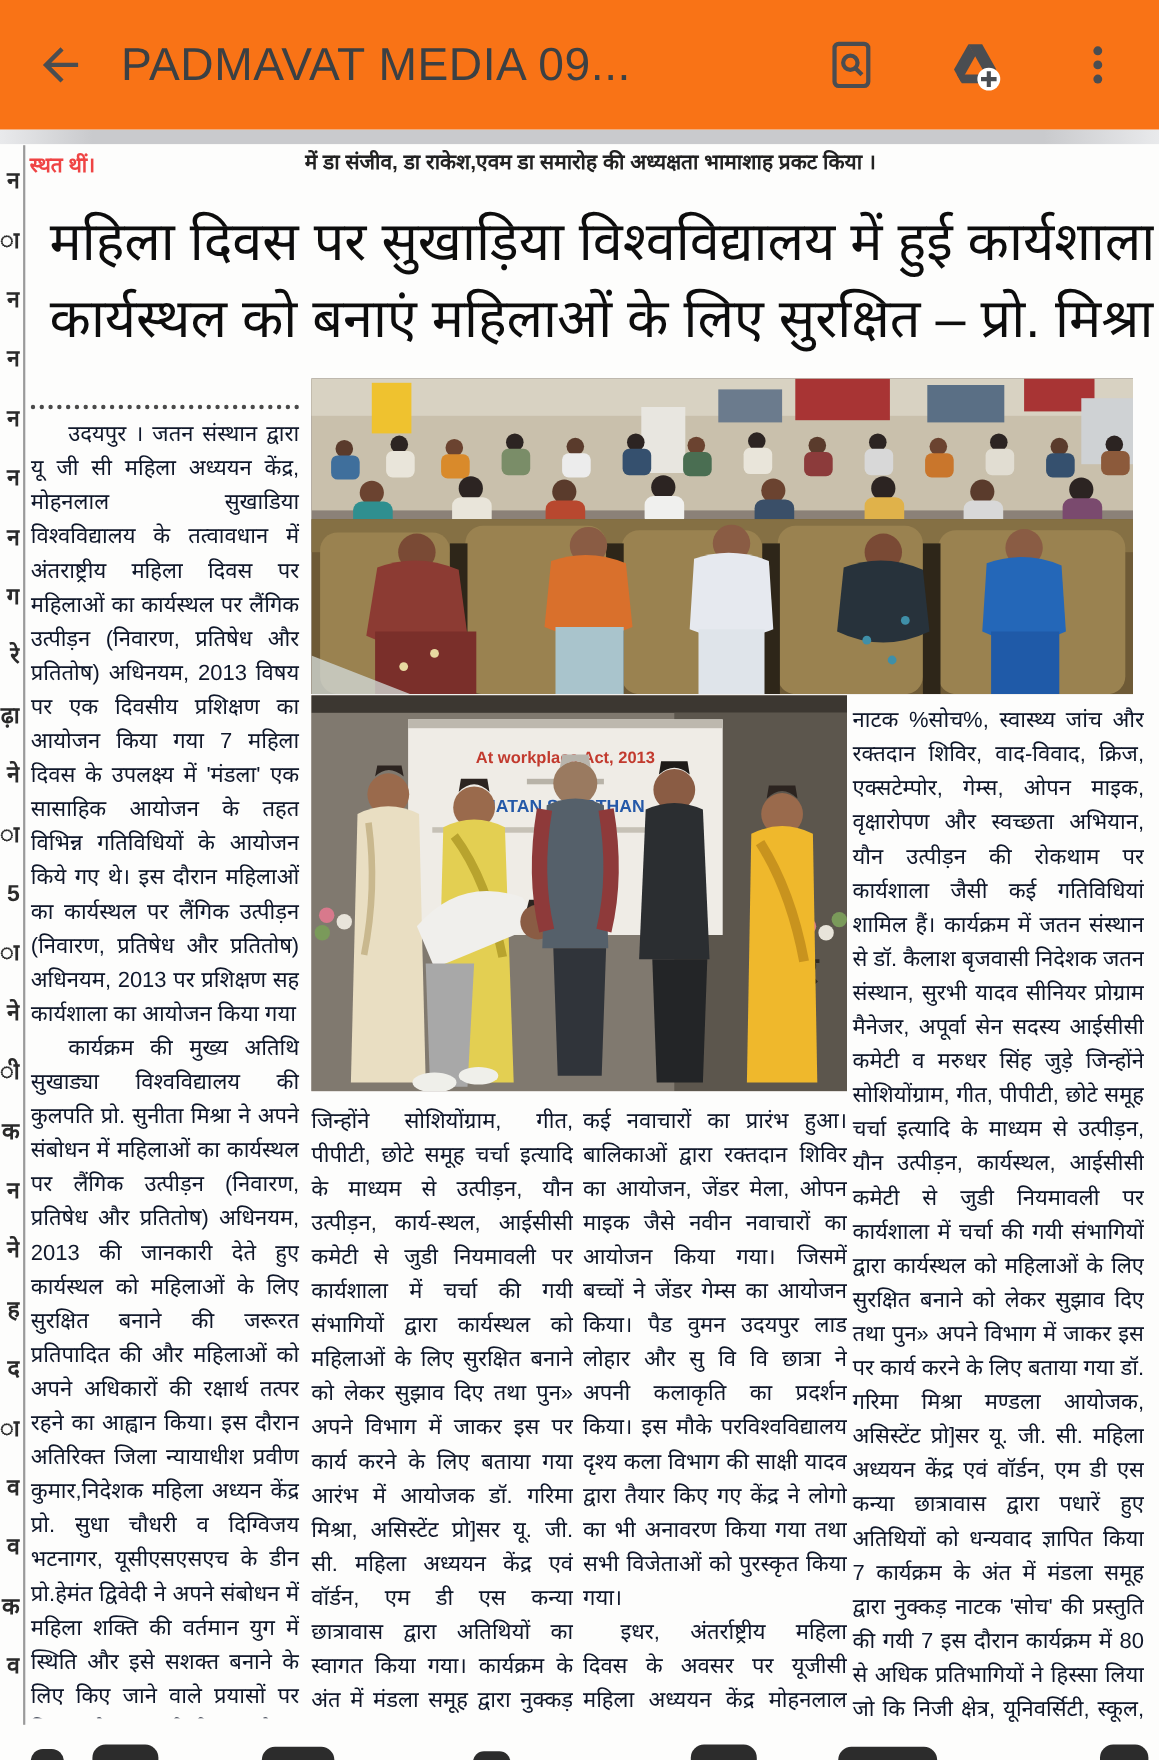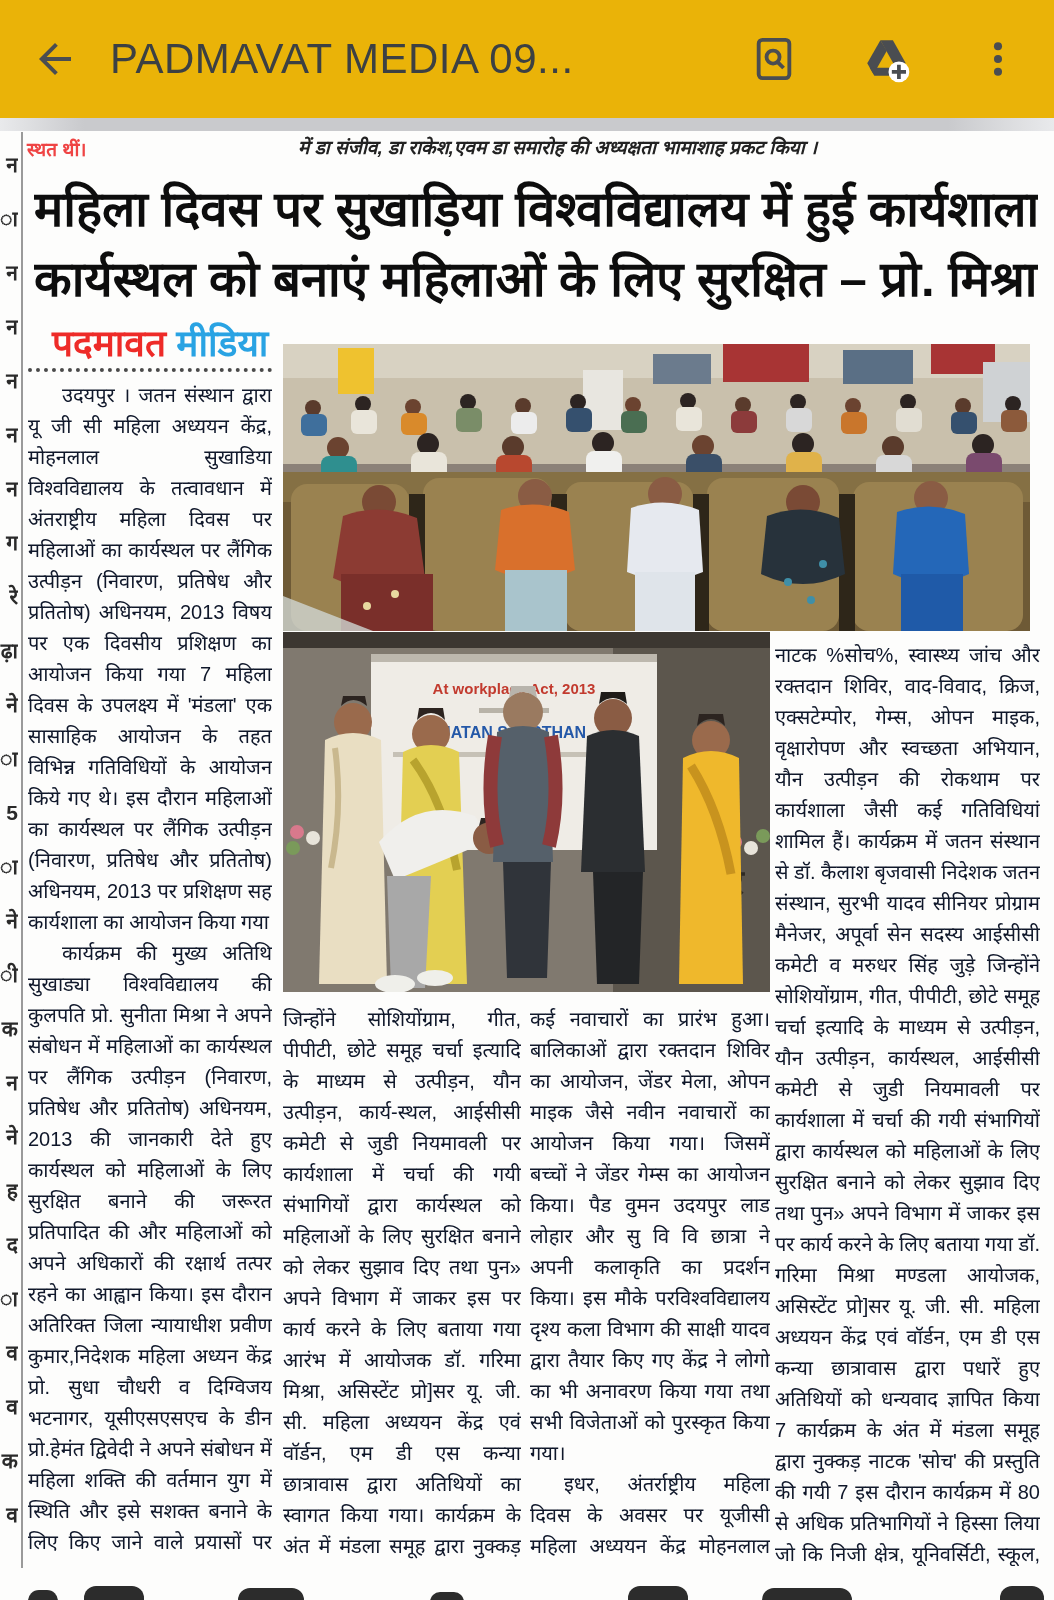--- a/index.html
+++ b/index.html
@@ -4,21 +4,21 @@
 <style>
   html,body{margin:0;padding:0;}
   body{
     width:1054px;height:1600px;overflow:hidden;position:relative;
     background:#ffffff;
     font-family:"Liberation Sans","DejaVu Sans",sans-serif;
   }
   
   .appbar{
     position:absolute;top:0;left:0;width:1054px;height:118px;
-    background:#eab308;display:flex;align-items:center;
+    background:#f97316;display:flex;align-items:center;
   }
   .appbar .icon-btn{
     background:none;border:none;padding:0;cursor:pointer;
     display:flex;align-items:center;justify-content:center;
   }
   .back-btn{width:110px;height:118px;}
   .appbar-title{
     flex:1;font-size:42px;color:#3c4043;letter-spacing:.5px;
     white-space:nowrap;overflow:hidden;font-weight:400;
   }
@@ -40,26 +40,26 @@
     overflow:hidden;font-size:21px;line-height:54px;color:#2a2a2a;
     white-space:pre-line;text-align:right;font-weight:600;
   }
   .vrule{
     position:absolute;left:21px;top:14px;width:2px;height:1436px;background:#9a9a9a;
   }
   .topstrip-left{
     position:absolute;left:27px;top:18px;font-size:19px;font-weight:700;color:#ef4444;
   }
   .topstrip-center{
-    position:absolute;left:298px;top:16px;width:640px;font-size:19px;font-weight:700;color:#222;
-    white-space:nowrap;overflow:hidden;font-style:italic;
+    position:absolute;left:277px;top:16px;width:640px;font-size:19px;font-weight:700;color:#222;
+    white-space:nowrap;overflow:hidden;
   }
   .headline{
-    position:absolute;left:30px;top:52px;width:1004px;height:160px;margin:4px;
-    font-size:49px;line-height:70px;font-weight:700;color:#0d0d0d;
+    position:absolute;left:30px;top:52px;width:1004px;height:160px;margin:15px;
+    font-size:49px;line-height:70px;font-weight:400;color:#0d0d0d;
     letter-spacing:0;white-space:nowrap;overflow:hidden;
   }
   .headline .hl2{display:block;}
   .brand{
     position:absolute;left:52px;top:198px;font-size:37px;font-weight:800;white-space:nowrap;
   }
   .dotted-rule{
     position:absolute;left:28px;top:250px;width:244px;height:0;
     border-bottom:4px dotted #4a4a4a;
   }
@@ -167,24 +167,20 @@
 न
 ा
 श</div>
   <div class="vrule"></div>
 
   <div class="topstrip-left">स्थत थीं।</div>
   <div class="topstrip-center">में डा संजीव, डा राकेश,एवम डा  समारोह की अध्यक्षता भामाशाह  प्रकट किया ।</div>
 
   <h1 class="headline"><span class="hl1">महिला दिवस पर सुखाड़िया विश्वविद्यालय में हुई कार्यशाला</span><span class="hl2">कार्यस्थल को बनाएं महिलाओं के लिए सुरक्षित – प्रो. मिश्रा</span></h1>
 
-  <div class="brand">
-    <span style="color:#ee2b28">पदमावत</span>
-    <span style="color:#29a3e3">मीडिया</span>
-  </div>
   <div class="dotted-rule"></div>
 
   <div class="newscol col1">
     <p>उदयपुर । जतन संस्थान द्वारा यू जी सी महिला अध्ययन केंद्र, मोहनलाल सुखाडिया विश्वविद्यालय के तत्वावधान में अंतराष्ट्रीय महिला दिवस पर महिलाओं का कार्यस्थल पर लैंगिक उत्पीड़न (निवारण, प्रतिषेध और प्रतितोष) अधिनयम, 2013 विषय पर एक दिवसीय प्रशिक्षण का आयोजन किया गया 7 महिला दिवस के उपलक्ष्य में 'मंडला' एक सासाहिक आयोजन के तहत विभिन्न गतिविधियों के आयोजन किये गए थे। इस दौरान महिलाओं का कार्यस्थल पर लैंगिक उत्पीड़न (निवारण, प्रतिषेध और प्रतितोष) अधिनयम, 2013 पर प्रशिक्षण सह कार्यशाला का आयोजन किया गया</p>
     <p>कार्यक्रम की मुख्य अतिथि सुखाड्या विश्वविद्यालय की कुलपति प्रो. सुनीता मिश्रा ने अपने संबोधन में महिलाओं का कार्यस्थल पर लैंगिक उत्पीड़न (निवारण, प्रतिषेध और प्रतितोष) अधिनयम, 2013 की जानकारी देते हुए कार्यस्थल को महिलाओं के लिए सुरक्षित बनाने की जरूरत प्रतिपादित की और महिलाओं को अपने अधिकारों की रक्षार्थ तत्पर रहने का आह्वान किया। इस दौरान अतिरिक्त जिला न्यायाधीश प्रवीण कुमार,निदेशक महिला अध्यन केंद्र प्रो. सुधा चौधरी व दिग्विजय भटनागर, यूसीएसएसएच के डीन प्रो.हेमंत द्विवेदी ने अपने संबोधन में महिला शक्ति की वर्तमान युग में स्थिति और इसे सशक्त बनाने के लिए किए जाने वाले प्रयासों पर विस्तार से जानकारी दी। इस दौरान मंडला आयोजक डॉ. गरिमा मिश्रा ने महिला दिवस के मौके पर विश्वविद्यालय द्वारा आयोजित विविध आयोजनों पर प्रकाश डाला और इसके उद्देश्यों को उद्घाटित किया। मिश्रा ने बताया कि कार्यक्रम में जतन संस्थान से निदेशक डॉ. कैलाश बृजवासी, सुरभी यादव, अपूर्वा सेन व मरुधर सिंह जुड़े</p>
   </div>
 
   <div class="photo photo1">
     <svg width="747" height="287" viewBox="0 0 747 287">
       <rect x="0" y="0" width="747" height="120" fill="#c9c0ac"></rect>

